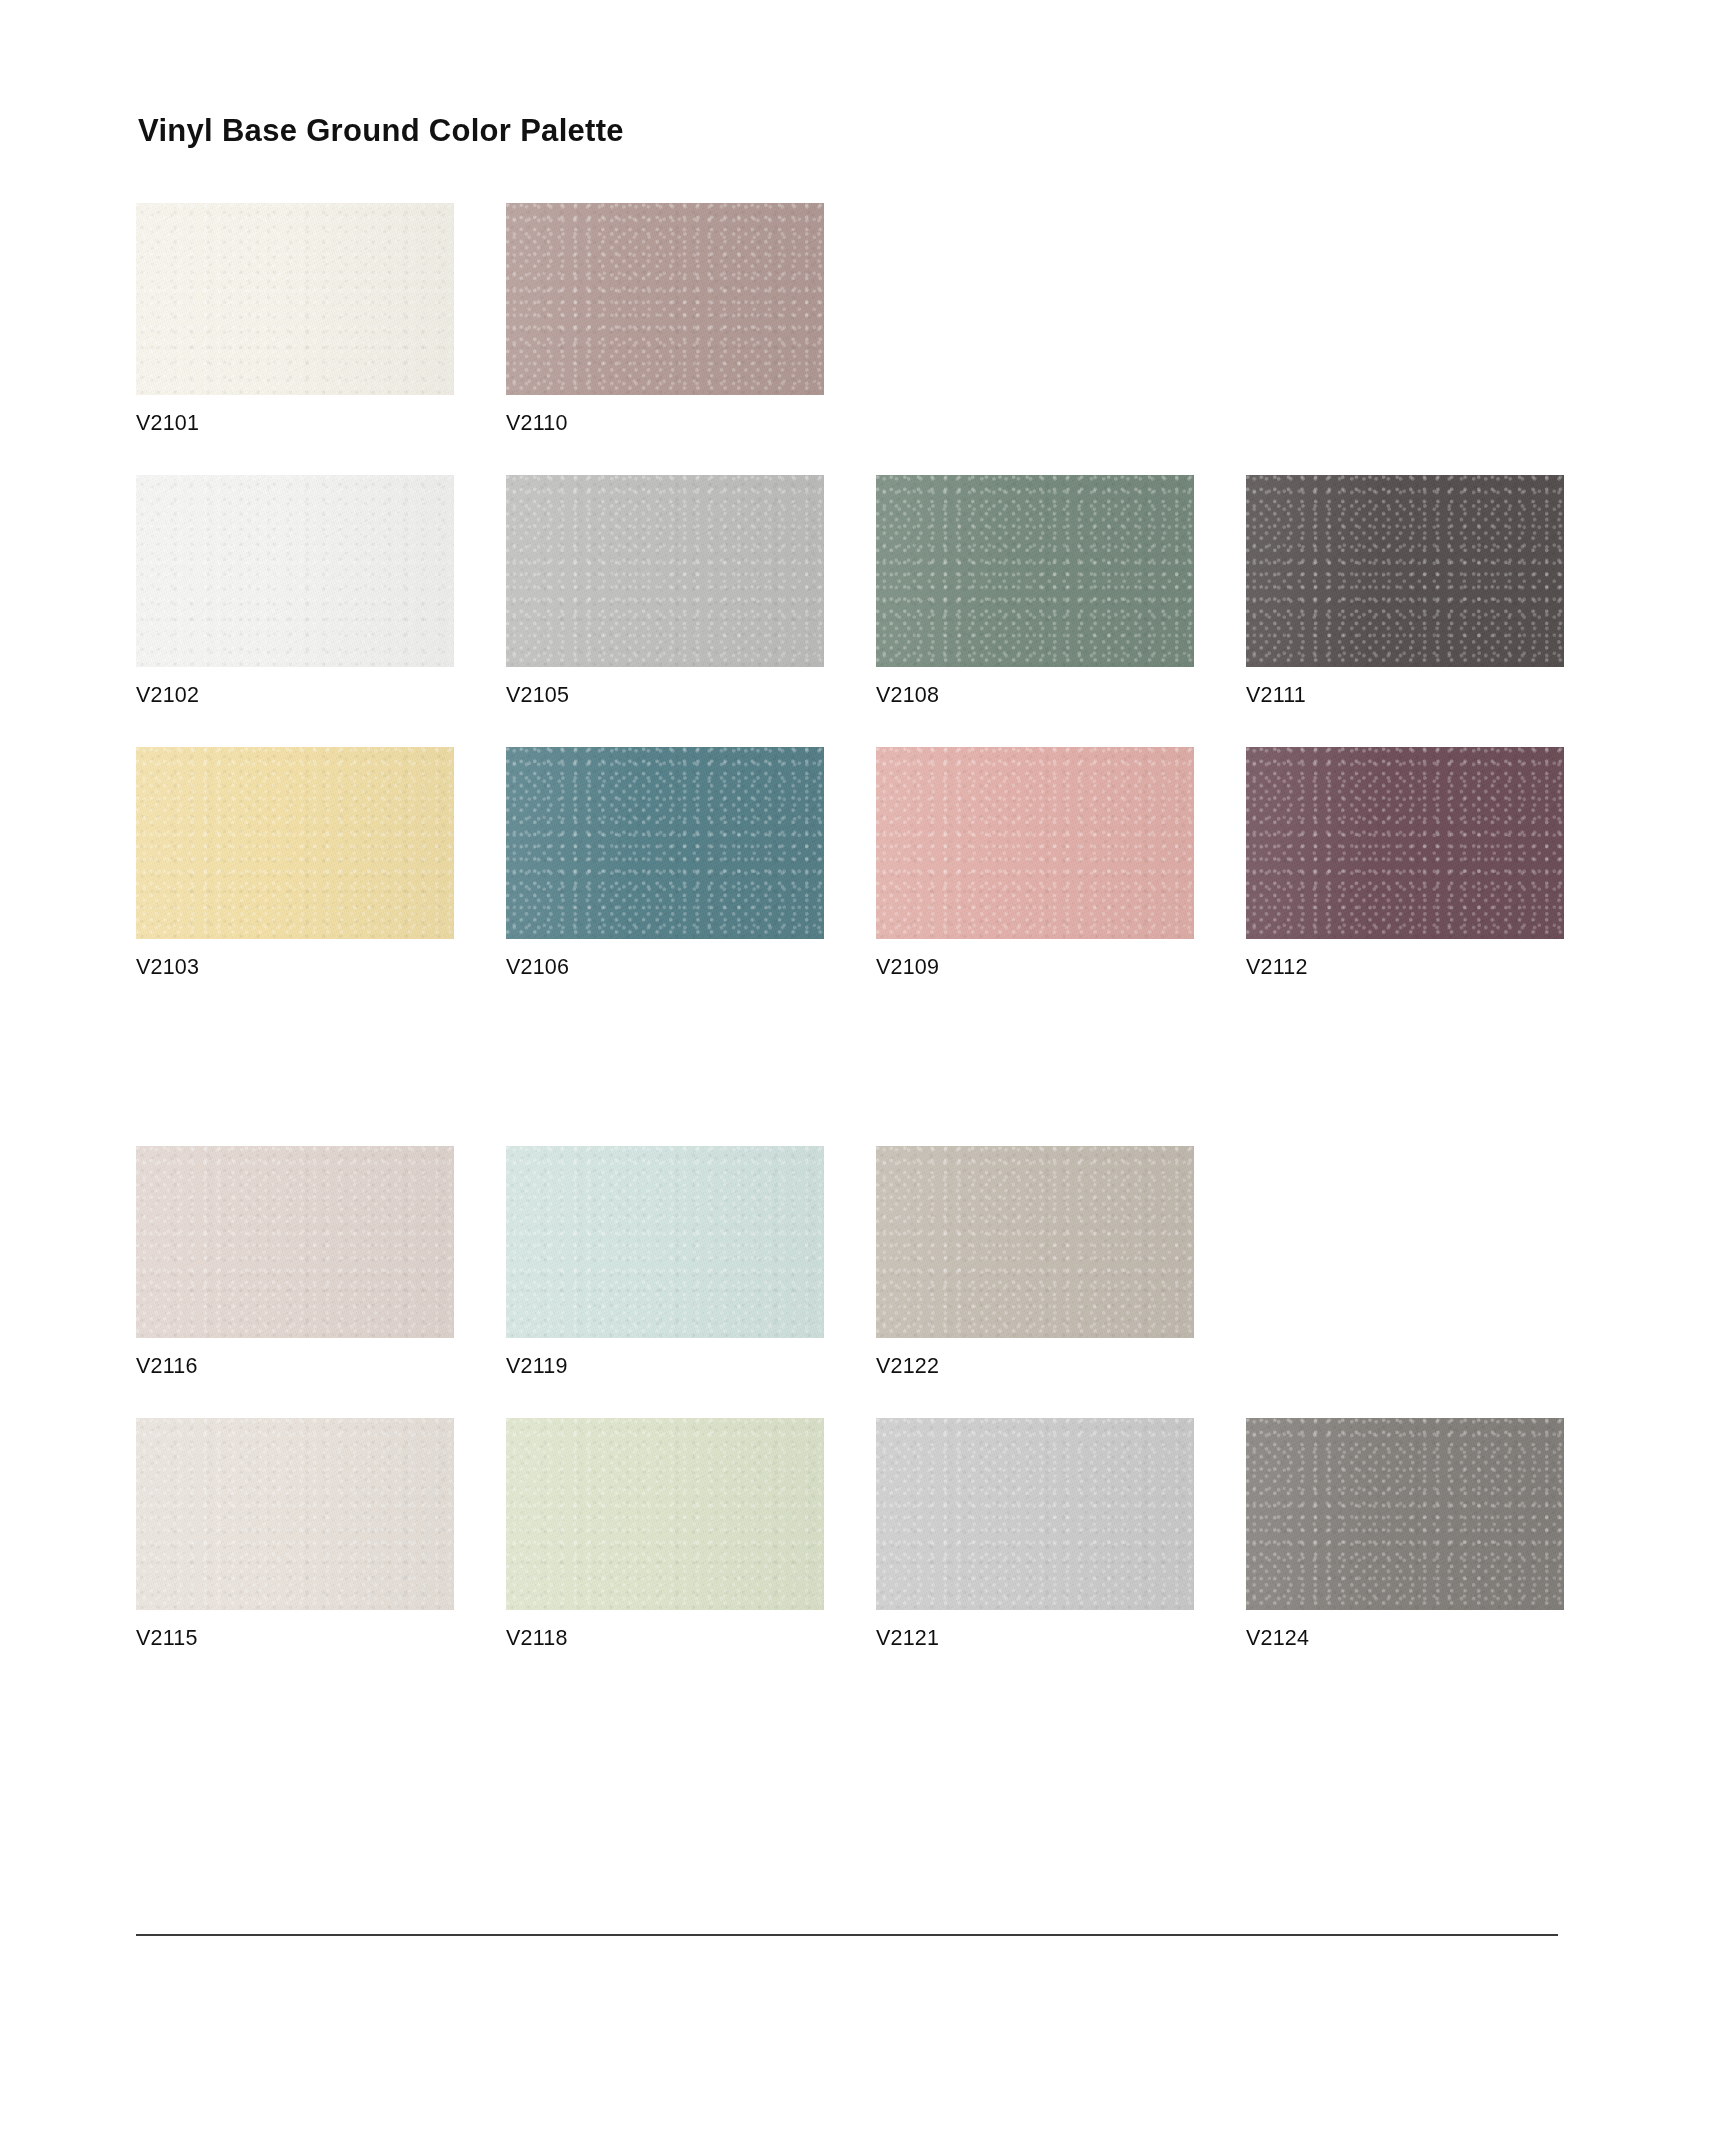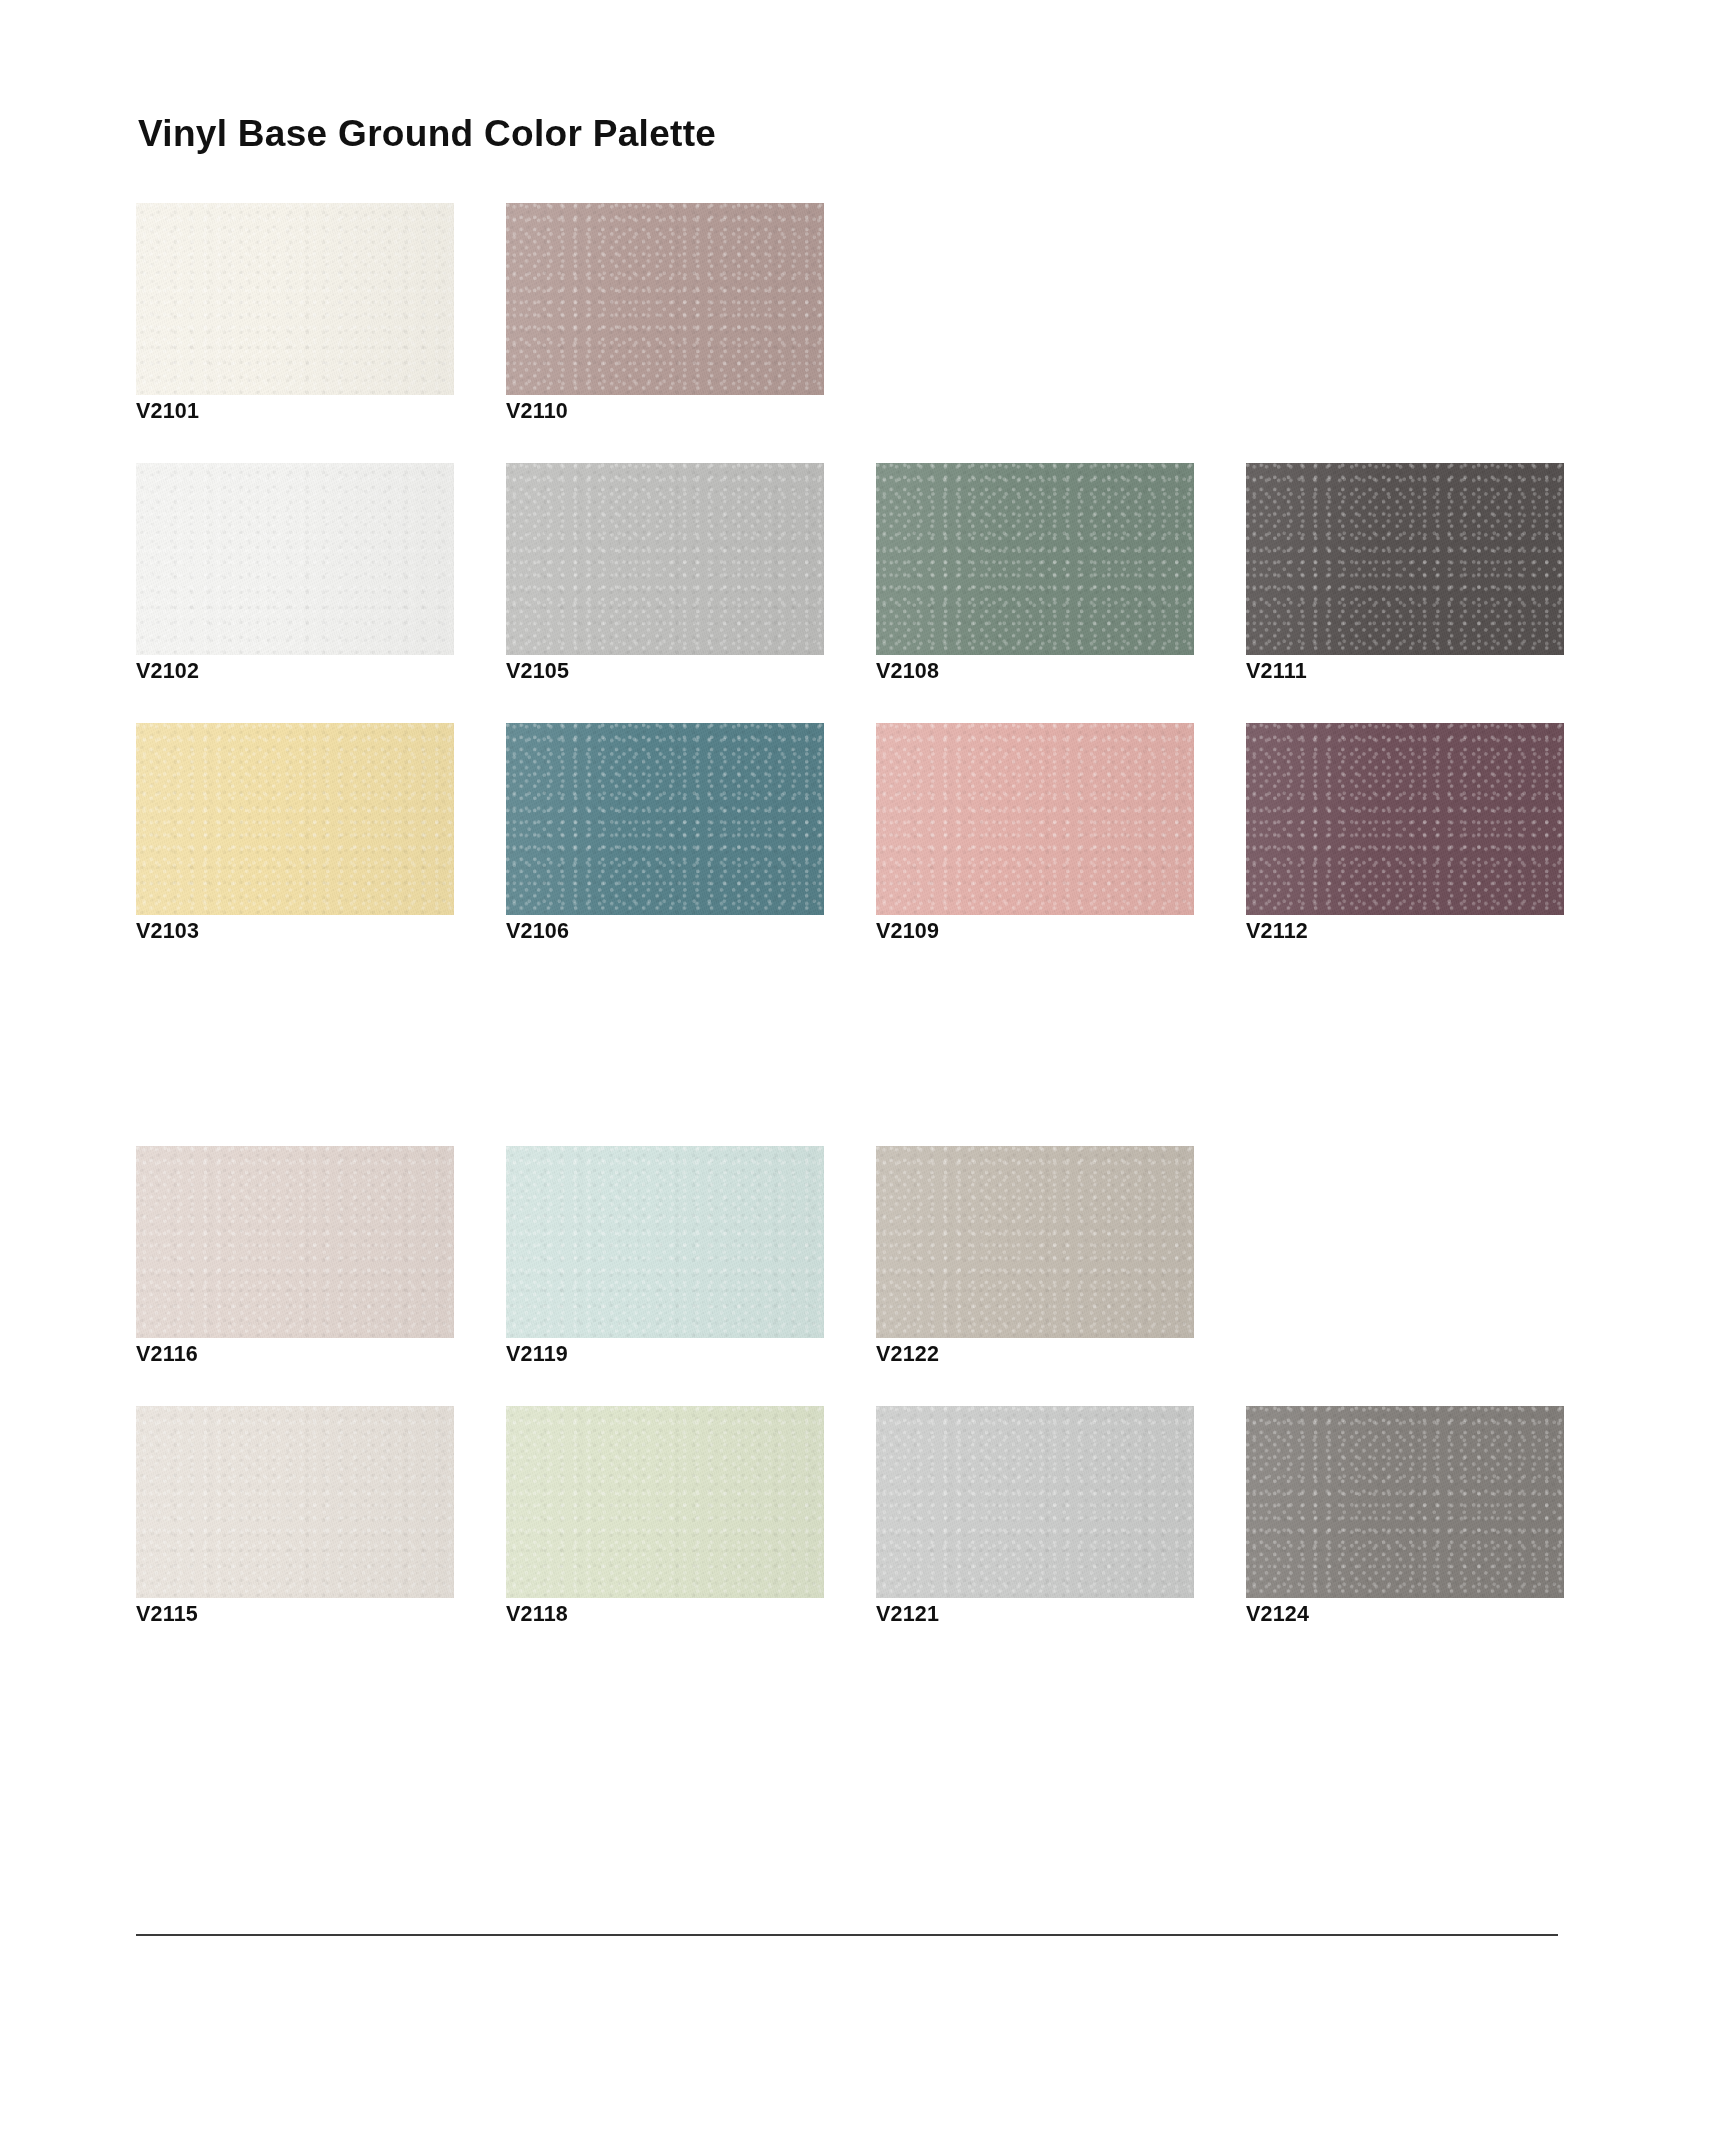--- a/index.html
+++ b/index.html
@@ -23,21 +23,21 @@
     top: 0;
     width: 1713px;
     height: 2151px;
     background: #ffffff;
   }
 
   .page-title {
     position: absolute;
     left: 138px;
     top: 113px;
-    font-size: 37px;
+    font-size: 31px;
     font-weight: bold;
     letter-spacing: 0.3px;
     color: #111111;
     white-space: nowrap;
   }
 
   
   .block {
     position: absolute;
     left: 136px;
@@ -86,23 +86,23 @@
     content: "";
     position: absolute;
     left: 0; top: 0; right: 0; bottom: 0;
     background-image:
       linear-gradient(96deg, rgba(255,255,255,0.10) 0%, rgba(0,0,0,0.00) 42%, rgba(0,0,0,0.035) 100%),
       repeating-linear-gradient(73deg, rgba(0,0,0,0.022) 0 0.7px, rgba(255,255,255,0.022) 0.7px 2.2px);
     pointer-events: none;
   }
 
   .swatch-label {
-    margin-top: 4px;
+    margin-top: 16px;
     font-size: 21.5px;
-    font-weight: bold;
+    font-weight: normal;
     color: #101010;
     letter-spacing: 0.2px;
     white-space: nowrap;
   }
 
   .footer-rule {
     position: absolute;
     left: 136px;
     top: 1934px;
     width: 1422px;

